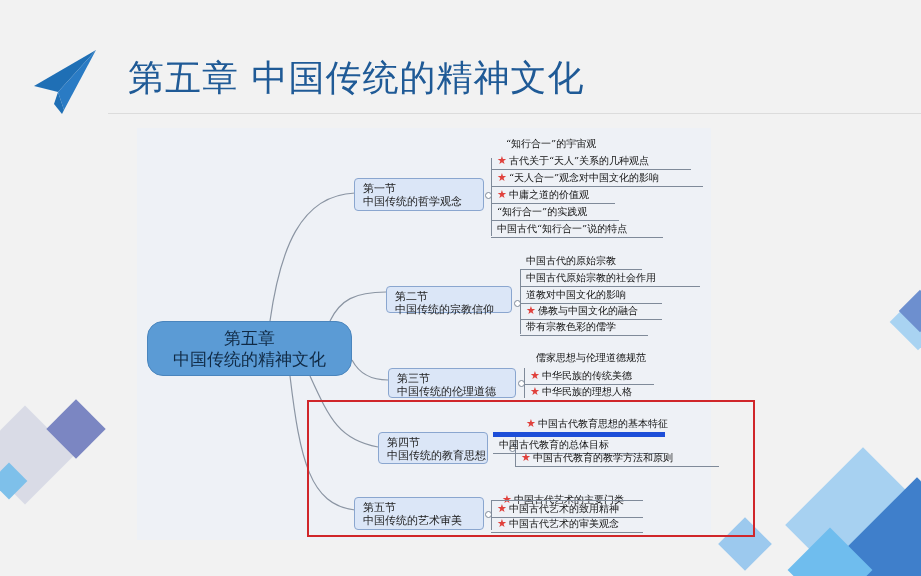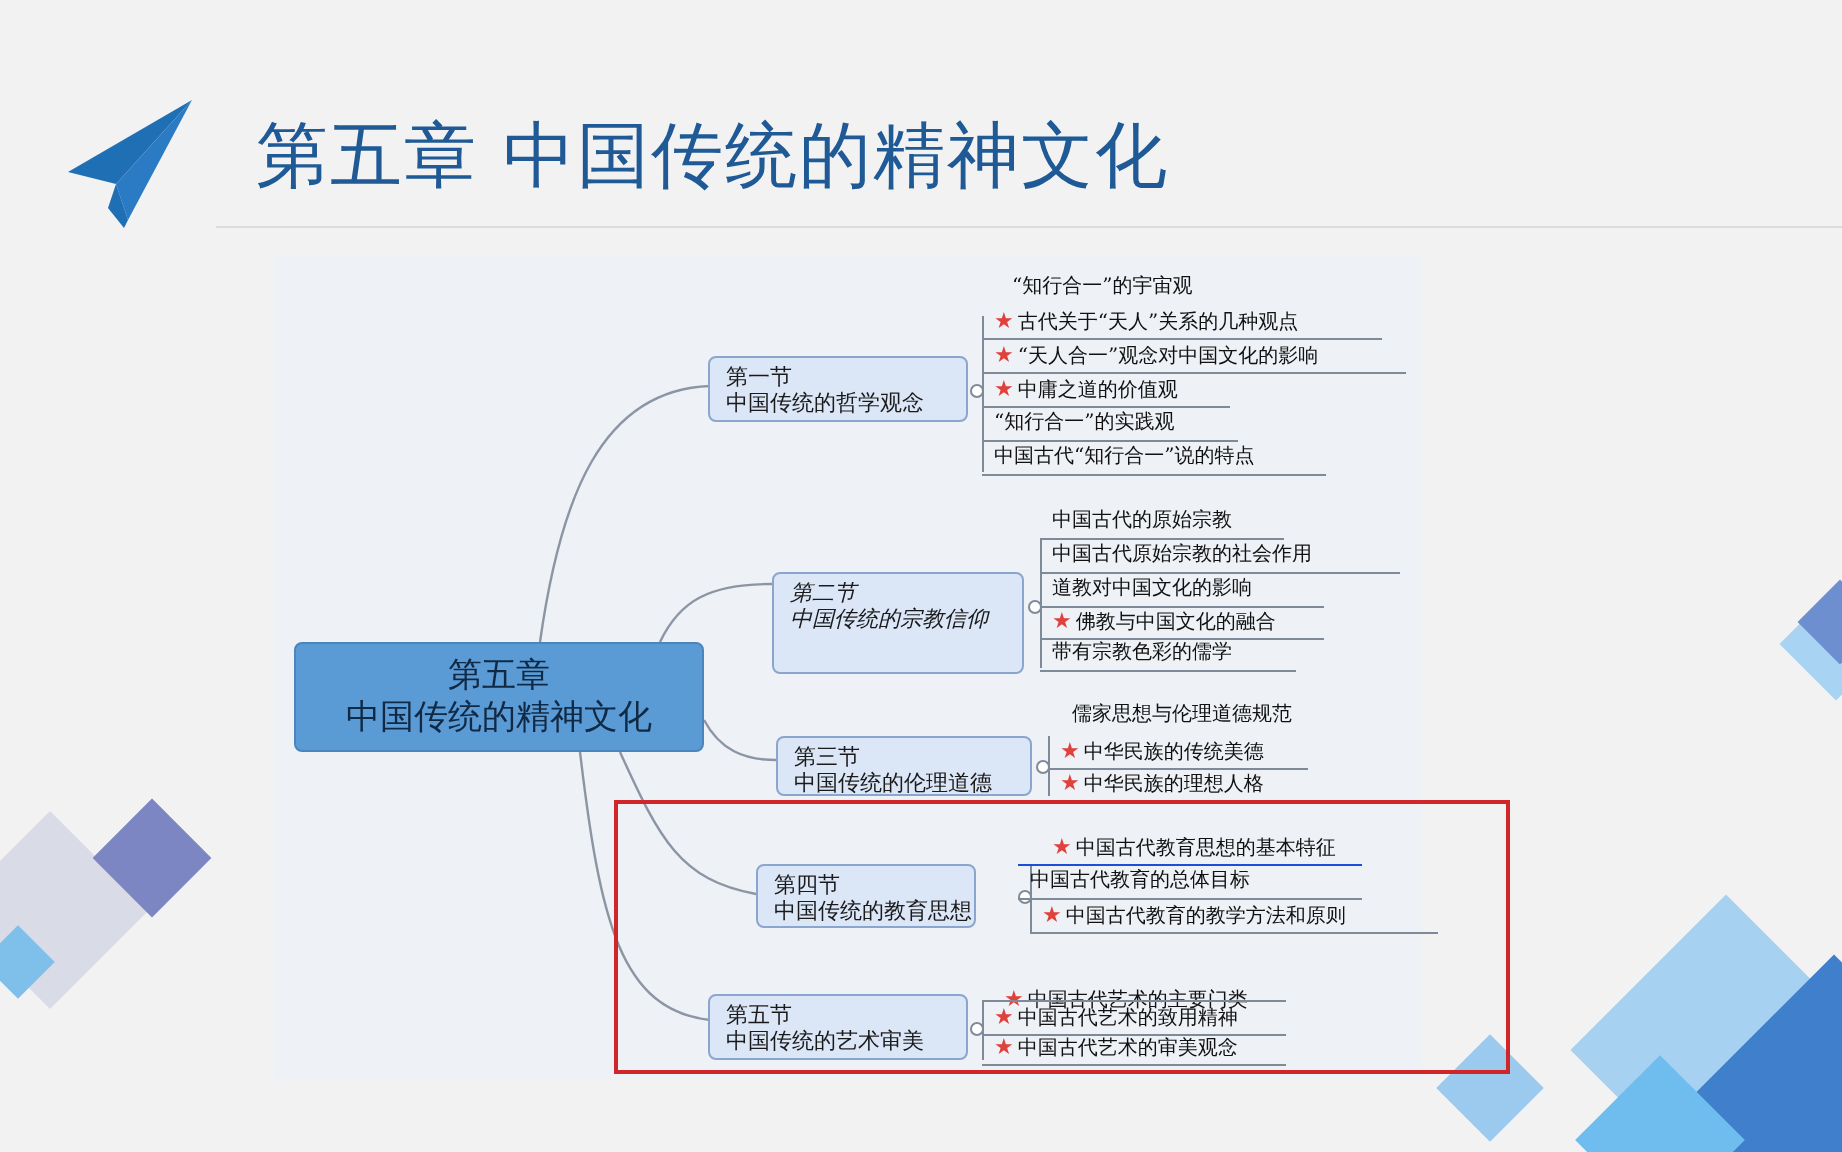--- a/index.html
+++ b/index.html
@@ -17,21 +17,21 @@
   }
   #title-rule { position: absolute; left: 108px; top: 113px; width: 813px; height: 1px; background: #dcdcdc; }
 
   #mindmap-panel {
     position: absolute; left: 137px; top: 128px; width: 574px; height: 412px;
     background: #eef1f6;
   }
   svg#connectors { position: absolute; left: 0; top: 0; }
   .root-node {
     position: absolute; left: 147px; top: 321px; width: 205px; height: 55px;
-    background: #5b9bd5; border: 1px solid #4a85bd; border-radius: 4px;
+    background: #5b9bd5; border: 1px solid #4a85bd; border-radius: 16px;
     color: #102a45; text-align: center; font-size: 17px; line-height: 21px;
     box-sizing: border-box; padding-top: 6px; font-family: "DejaVu Serif", serif;
   }
   .section-node {
     position: absolute; background: #dbe6f7; border: 1px solid #8aa6cf; border-radius: 4px;
     color: #1a1a1a; font-size: 11px; line-height: 13px; box-sizing: border-box;
     padding: 3px 6px 12px 8px; white-space: nowrap; font-family: "DejaVu Serif", serif;
   }
   .leaf {
     position: absolute; font-size: 10px; line-height: 16px; color: #111; white-space: nowrap;
@@ -95,21 +95,21 @@
 </div>
 <div class="knob" style="left:485px;top:192px;"></div>
 <div class="leaf-group" style="left:491px;top:158px;height:78px;"></div>
 <div class="leaf" style="left:500px;top:136px;border-bottom:none;"><span>“知行合一”的宇宙观</span></div>
 <div class="leaf" style="left:491px;top:153px;width:188px;"><span class="star">★</span><span>古代关于“天人”关系的几种观点</span></div>
 <div class="leaf" style="left:491px;top:170px;width:200px;"><span class="star">★</span><span>“天人合一”观念对中国文化的影响</span></div>
 <div class="leaf" style="left:491px;top:187px;width:112px;"><span class="star">★</span><span>中庸之道的价值观</span></div>
 <div class="leaf" style="left:491px;top:204px;width:116px;"><span>“知行合一”的实践观</span></div>
 <div class="leaf" style="left:491px;top:221px;width:160px;"><span>中国古代“知行合一”说的特点</span></div>
 
-<div class="section-node" style="left:386px;top:286px;width:126px;height:51px;font-style:italic;">
+<div class="section-node" style="left:386px;top:286px;width:126px;height:27px;">
   <div>第二节</div>
   <div>中国传统的宗教信仰</div>
 </div>
 <div class="knob" style="left:514px;top:300px;"></div>
 <div class="leaf-group" style="left:520px;top:270px;height:64px;"></div>
 <div class="leaf" style="left:520px;top:253px;width:110px;"><span>中国古代的原始宗教</span></div>
 <div class="leaf" style="left:520px;top:270px;width:168px;"><span>中国古代原始宗教的社会作用</span></div>
 <div class="leaf" style="left:520px;top:287px;width:130px;"><span>道教对中国文化的影响</span></div>
 <div class="leaf" style="left:520px;top:303px;width:130px;"><span class="star">★</span><span>佛教与中国文化的融合</span></div>
 <div class="leaf" style="left:520px;top:319px;width:116px;"><span>带有宗教色彩的儒学</span></div>
@@ -124,21 +124,21 @@
 <div class="leaf" style="left:524px;top:368px;width:118px;"><span class="star">★</span><span>中华民族的传统美德</span></div>
 <div class="leaf" style="left:524px;top:384px;width:118px;"><span class="star">★</span><span>中华民族的理想人格</span></div>
 
 <div class="section-node" style="left:378px;top:432px;width:110px;height:32px;">
   <div>第四节</div>
   <div>中国传统的教育思想</div>
 </div>
 <div class="knob" style="left:509px;top:445px;"></div>
 <div class="leaf-group" style="left:515px;top:432px;height:34px;"></div>
 <div class="leaf" style="left:520px;top:416px;border-bottom:none;"><span class="star">★</span><span>中国古代教育思想的基本特征</span></div>
-<div class="leaf" style="left:509px;top:432px;width:160px;border-top:1px solid #1d4ed8;"><span>中国古代教育的总体目标</span></div>
+<div class="leaf" style="left:493px;top:432px;width:160px;border-top:5px solid #1d4ed8;"><span>中国古代教育的总体目标</span></div>
 <div class="leaf" style="left:515px;top:450px;width:192px;"><span class="star">★</span><span>中国古代教育的教学方法和原则</span></div>
 
 <div class="section-node" style="left:354px;top:497px;width:130px;height:33px;">
   <div>第五节</div>
   <div>中国传统的艺术审美</div>
 </div>
 <div class="knob" style="left:485px;top:511px;"></div>
 <div class="leaf-group" style="left:491px;top:500px;height:30px;"></div>
 <div class="leaf" style="left:496px;top:492px;border-bottom:none;"><span class="star">★</span><span>中国古代艺术的主要门类</span></div>
 <div class="leaf" style="left:491px;top:500px;width:140px;border-top:1px solid #7f8a99;"><span class="star">★</span><span>中国古代艺术的致用精神</span></div>

